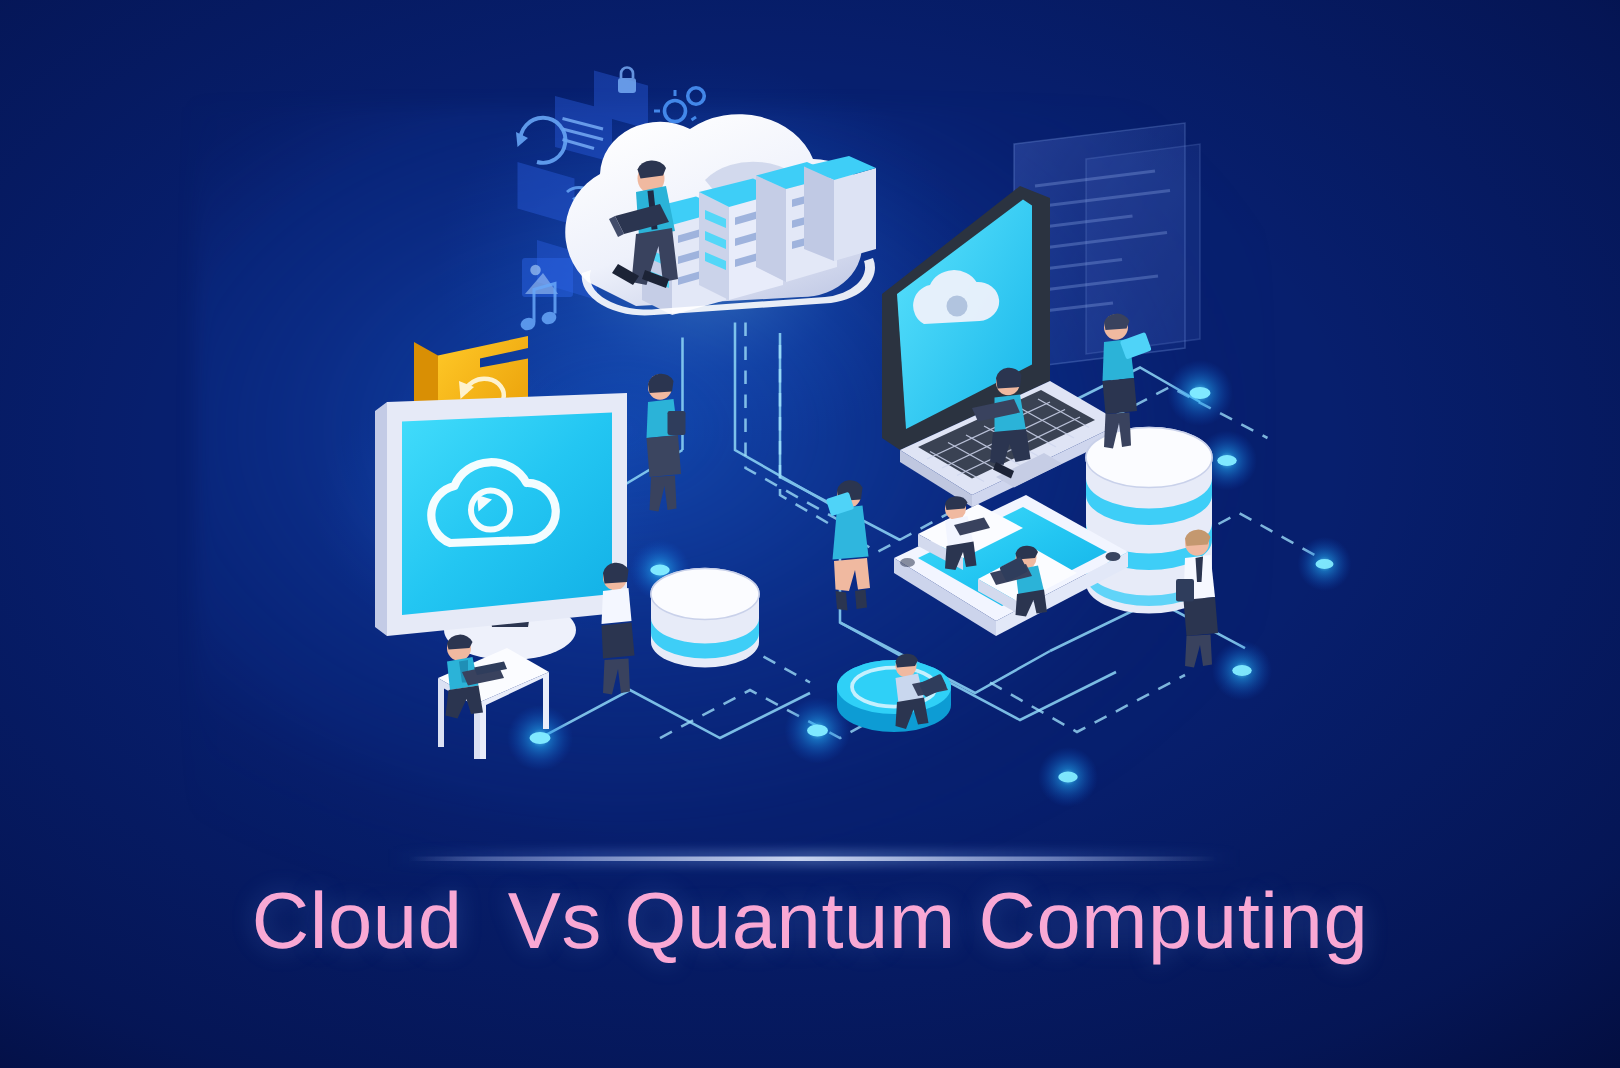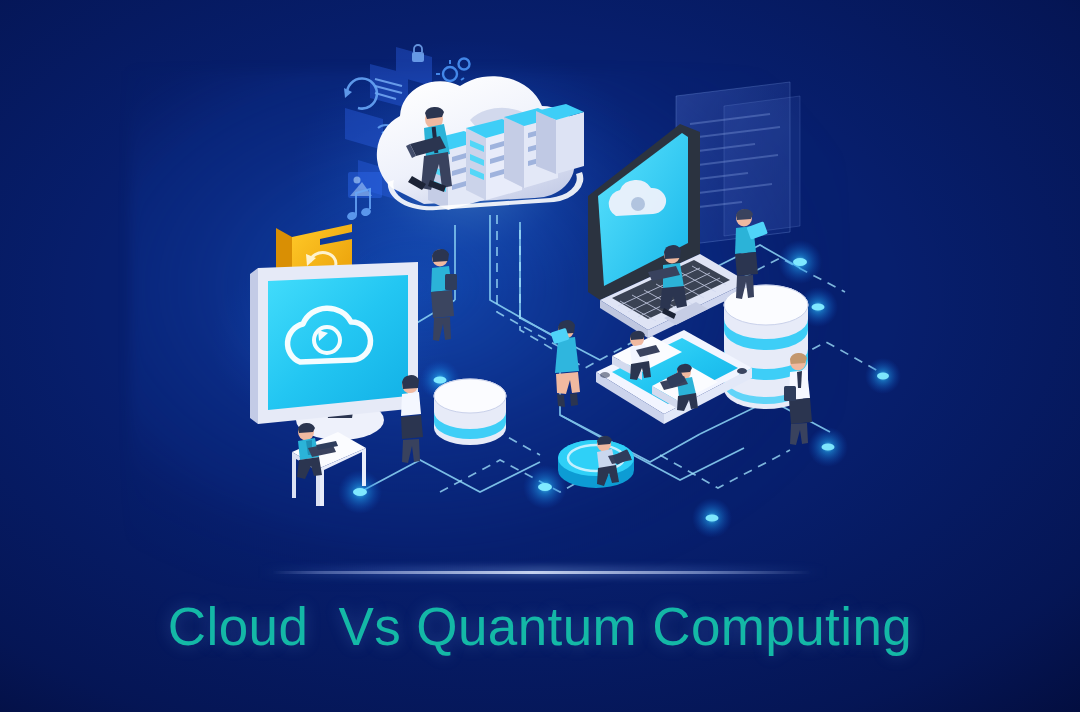--- a/index.html
+++ b/index.html
@@ -82,28 +82,28 @@
       rgba(160,195,255,0.28) 50%,
       rgba(120,165,255,0.14) 78%,
       rgba(120,165,255,0) 100%);
     filter: blur(3px);
   }
 
   
   .title {
     position: absolute;
     left: 0;
-    top: 596px;
+    top: 584px;
     width: 1080px;
     text-align: center;
     font-family: "Liberation Sans", sans-serif;
     font-size: 53px;
     font-weight: 300;
     letter-spacing: 0.4px;
-    color: #14b8a6;
+    color: #f9a8d4;
     white-space: pre;
     text-shadow: 0 0 16px rgba(120,170,255,0.30);
   }
 </style>
 </head>
 <body>
 
 <div id="stage">
 
   <div class="bg-base"></div>

